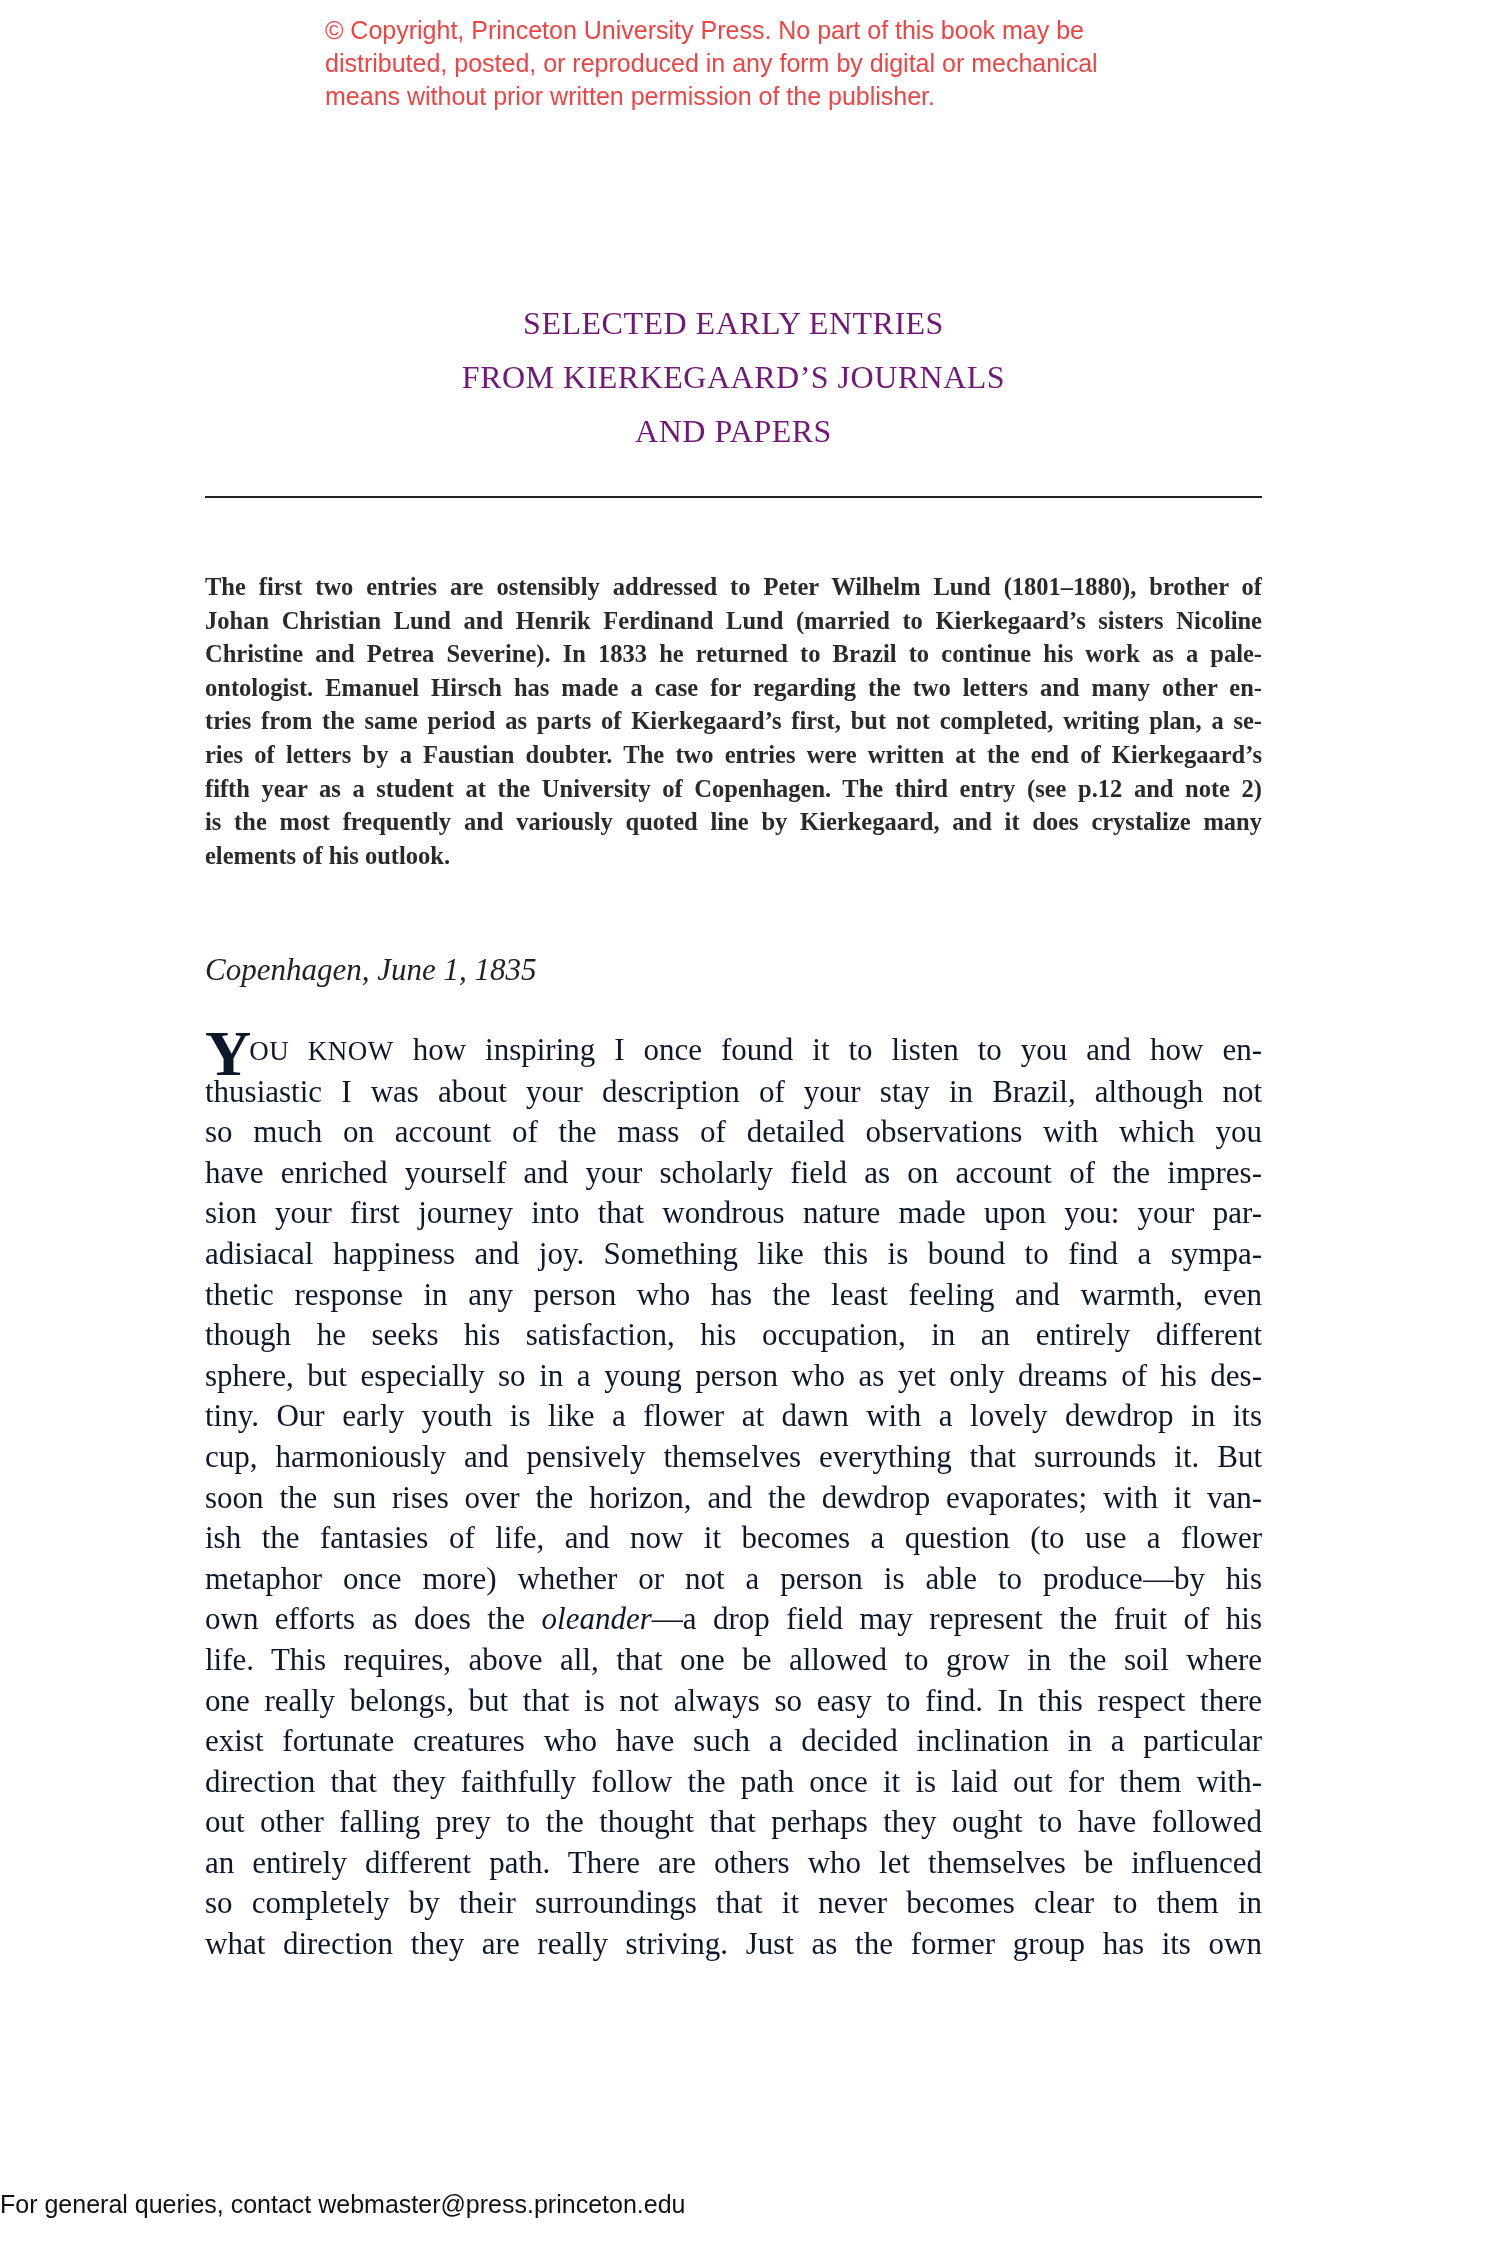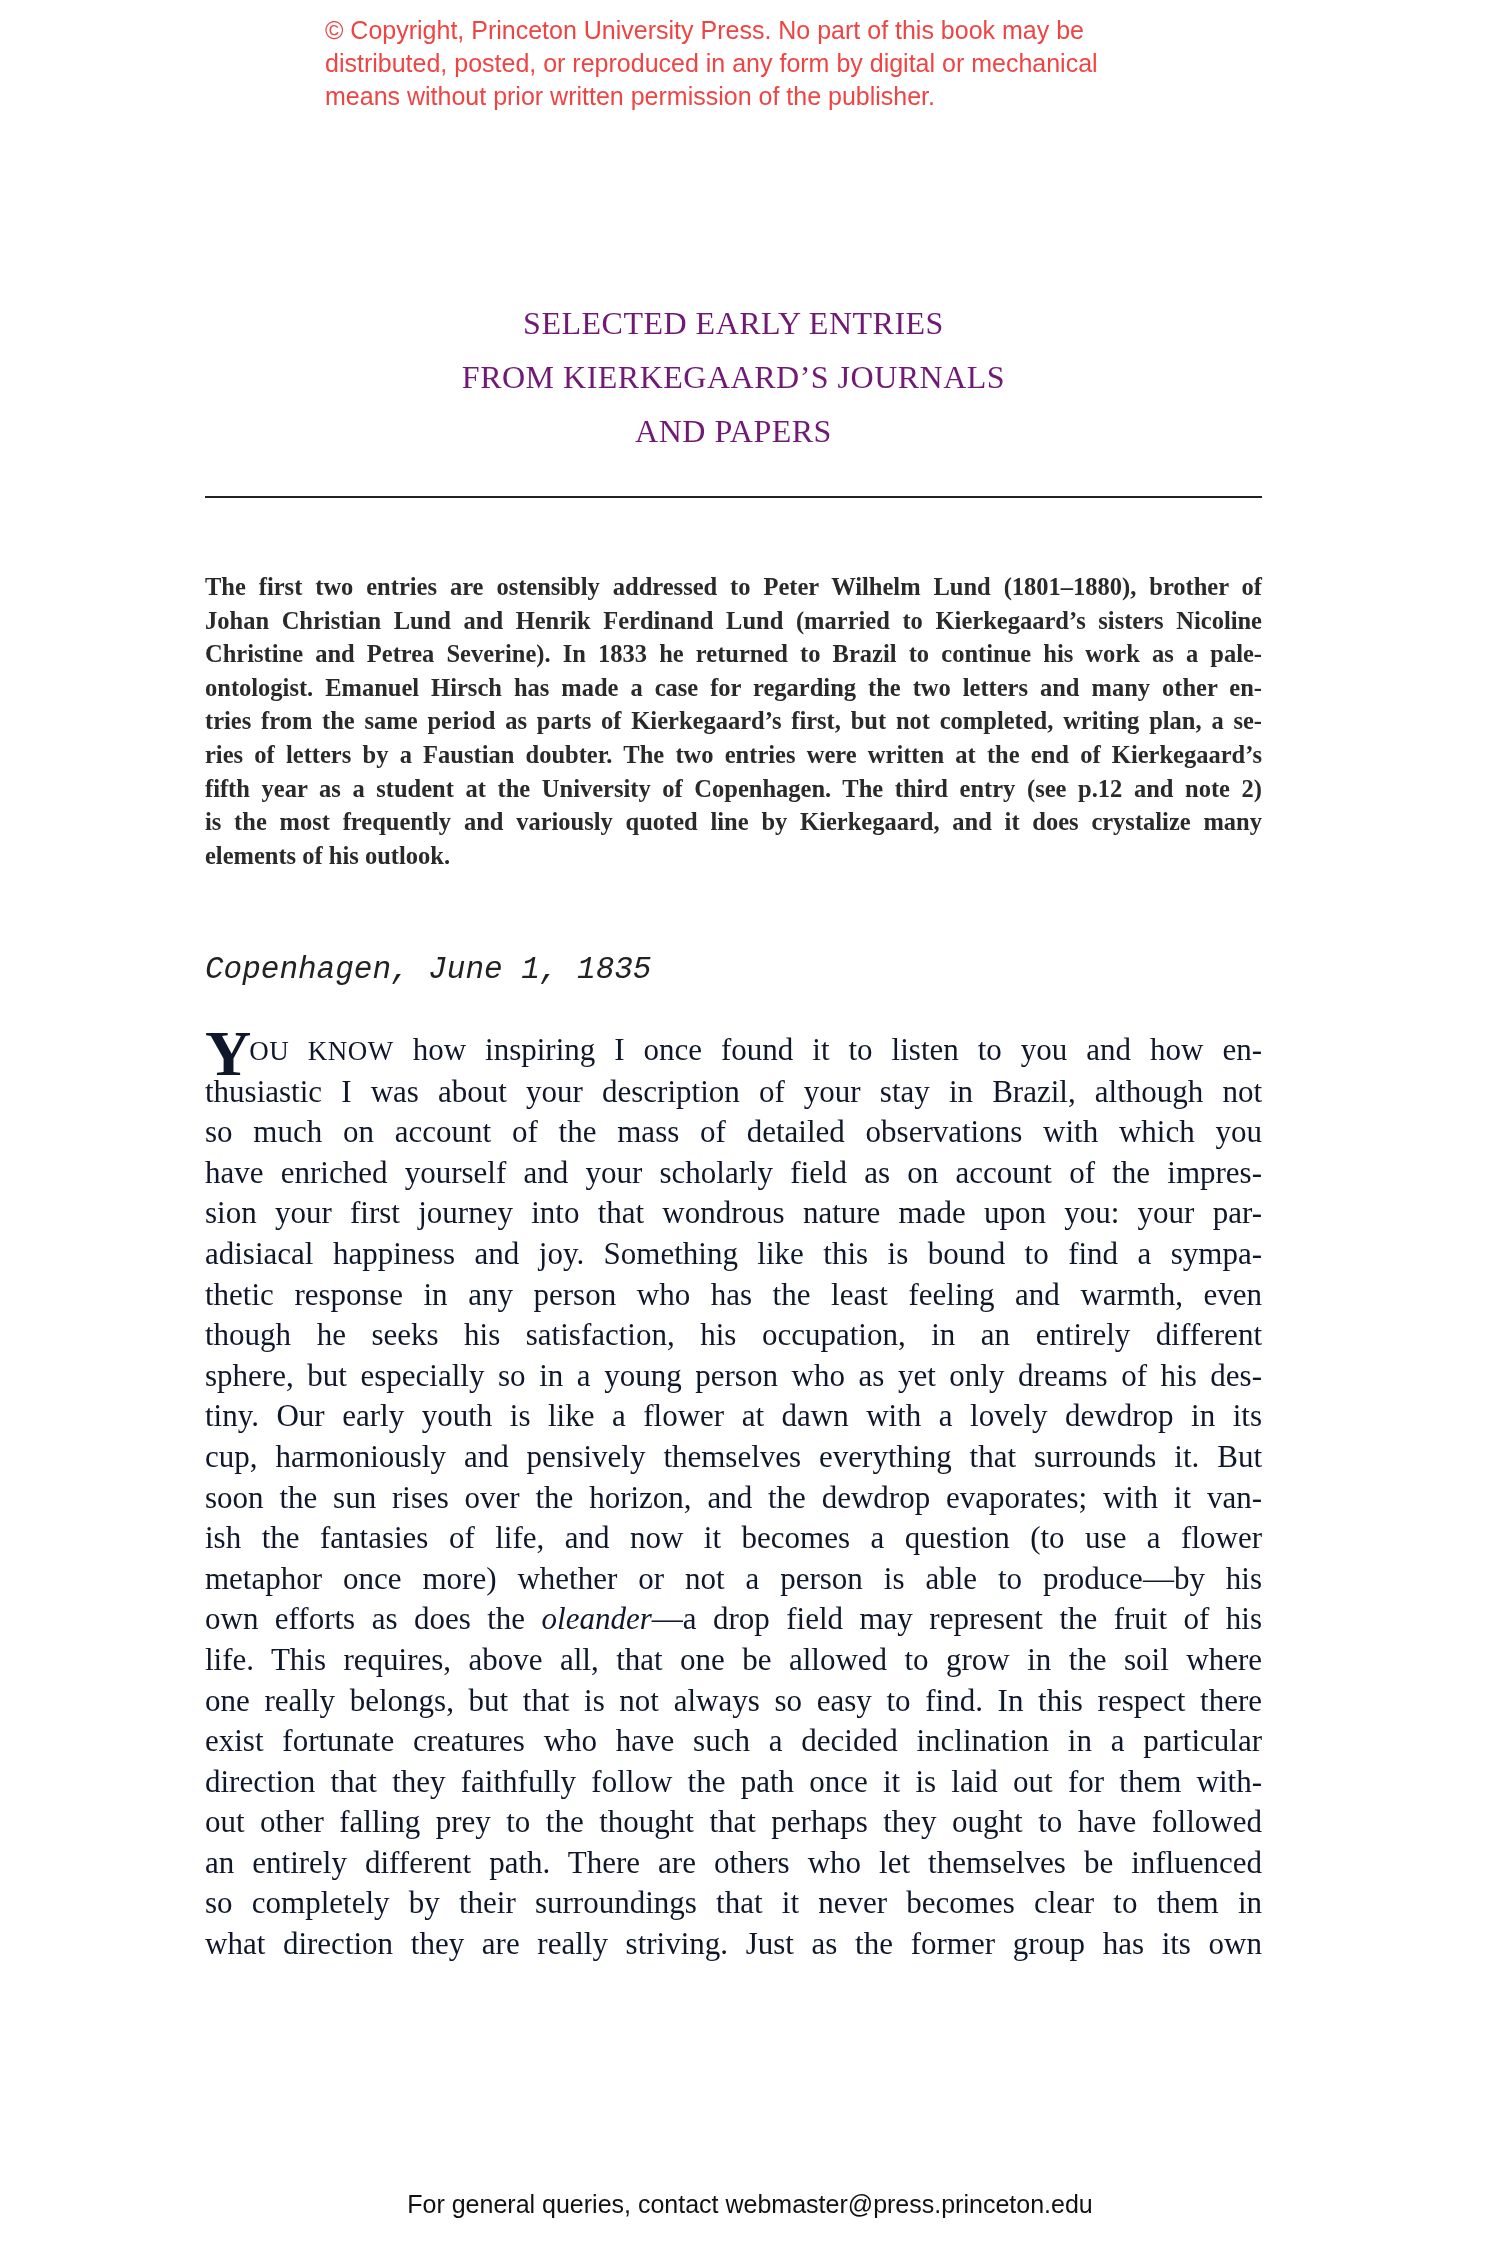--- a/index.html
+++ b/index.html
@@ -17,31 +17,31 @@
   .rule { position: absolute; left: 205px; top: 496px; width: 1057px; height: 2px; background: #222; }
   .intro {
     position: absolute; left: 205px; top: 570px; width: 1057px;
     font-family: "Liberation Serif", serif; font-size: 24.5px; line-height: 33.6px;
     text-align: justify; color: #2a2a2a; font-weight: bold;
   }
   .intro div { text-align: justify; text-align-last: justify; }
   .intro div.last { text-align-last: left; }
   .dateline {
     position: absolute; left: 205px; top: 950px;
-    font-family: Liberation Mono, monospace; font-style: italic; font-size: 31px; line-height: 40px; color: #222;
+    font-family: Liberation Serif, serif; font-style: italic; font-size: 31px; line-height: 40px; color: #222;
   }
   .body-text {
     position: absolute; left: 205px; top: 1030px; width: 1057px;
     font-family: "Liberation Serif", serif; font-size: 31px; line-height: 40.6px; color: #0f172a;
   }
   .body-text .line { white-space: nowrap; text-align: justify; text-align-last: justify; display: block; }
   .dropcap { font-size: 64px; font-weight: bold; line-height: 40px; vertical-align: top; position: relative; top: 4px; margin-right: -2px; }
   .smallcaps { font-size: 27px; letter-spacing: 0.5px; }
   .footer {
-    position: absolute; left: 0; width: 1500px; top: 2190px; text-align: center;
+    position: absolute; left: 0; width: 1500px; top: 2190px; text-align: left;
     font-family: "Liberation Sans", sans-serif; font-size: 25px; color: #111;
   }
 </style>
 </head>
 <body>
 
 <div class="copyright">
   <div>© Copyright, Princeton University Press. No part of this book may be</div>
   <div>distributed, posted, or reproduced in any form by digital or mechanical</div>
   <div>means without prior written permission of the publisher.</div>

